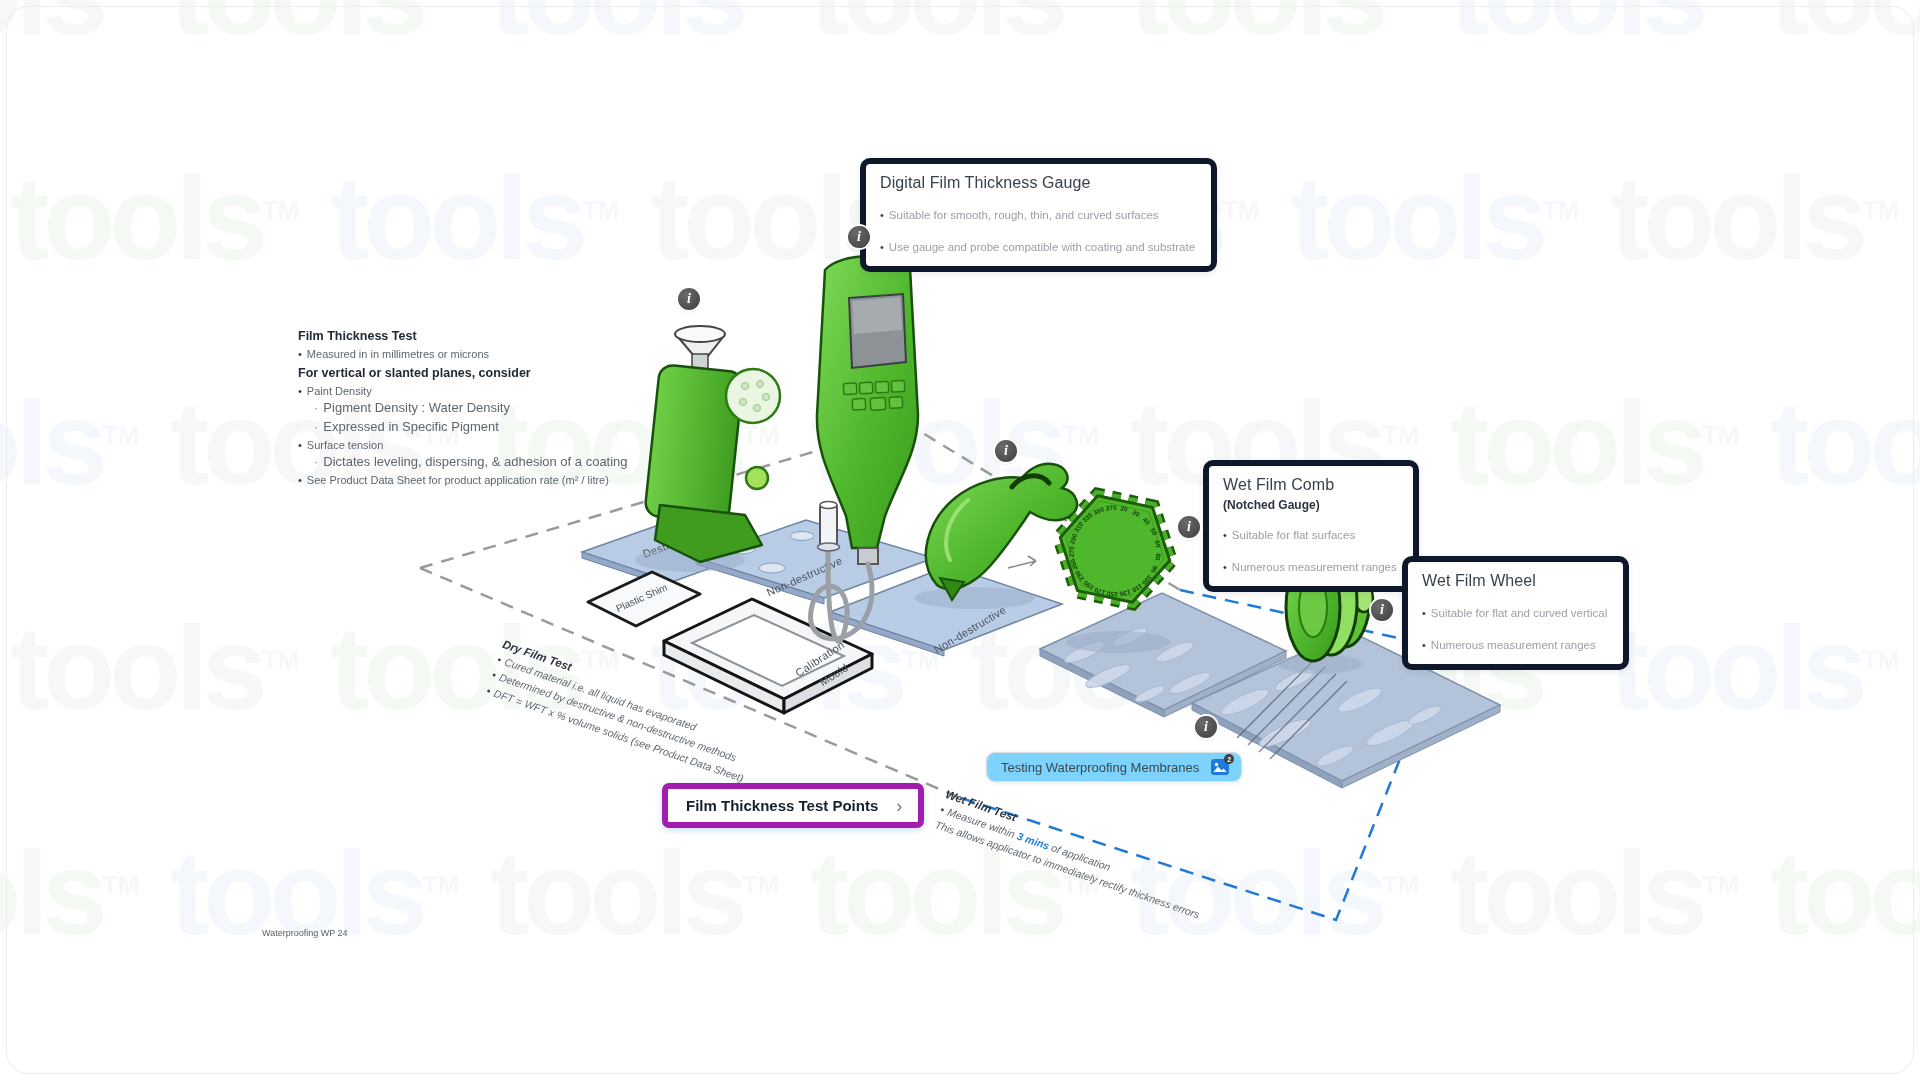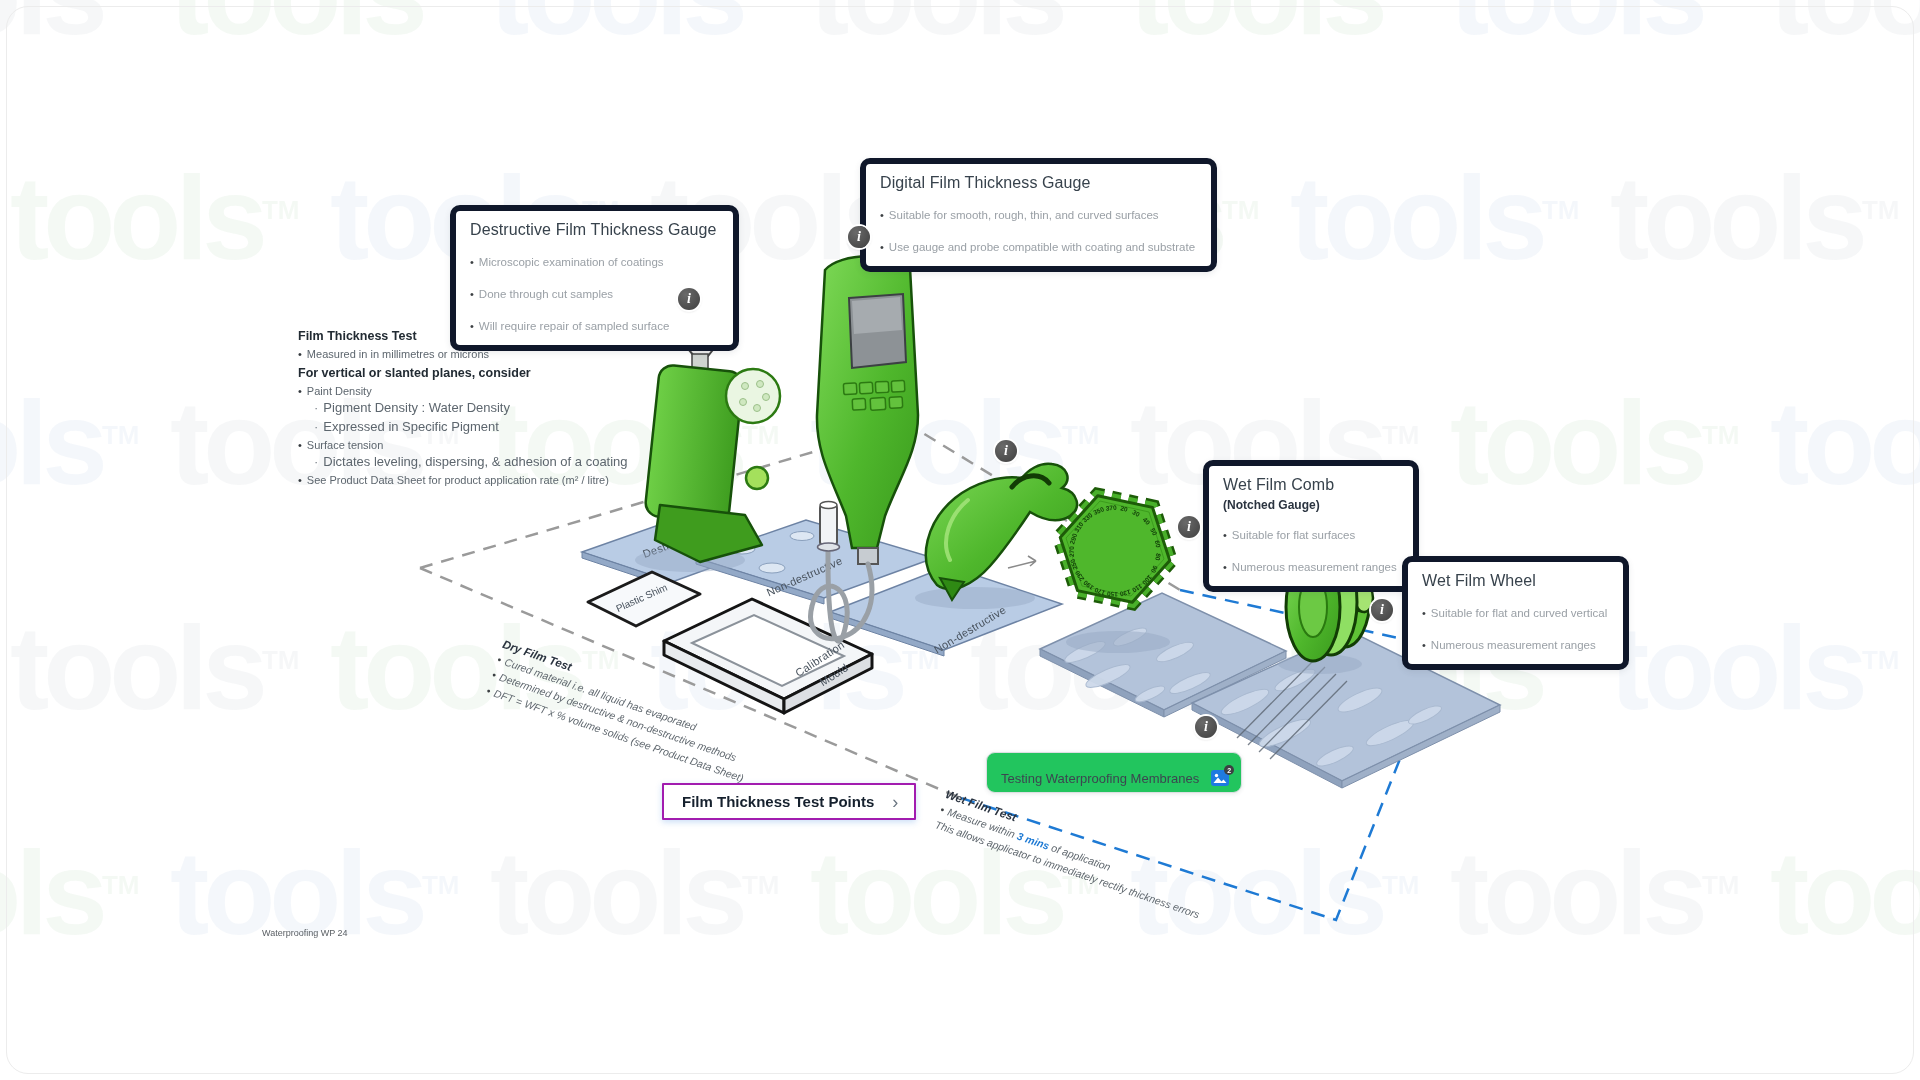--- a/index.html
+++ b/index.html
@@ -26,27 +26,27 @@
   .n-sub{font-size:13px;color:#5d666e;white-space:nowrap;line-height:1.45;padding-left:16px;}
   .n-sub::before{content:"·";color:#7a828a;margin-right:5px;}
   
   .iso-note{position:absolute;transform-origin:left top;}
   .iso-title{font-size:11.5px;font-weight:700;font-style:italic;color:#2b3440;white-space:nowrap;margin-bottom:2px;}
   .iso-li{font-size:10.5px;font-style:italic;color:#60686f;white-space:nowrap;line-height:1.55;}
   .iso-li.withdot::before{content:"•";color:#3c4043;margin-right:4px;}
   .iso-em{color:#1e7ad4;font-weight:700;}
   
   #ftp-button{position:absolute;left:662px;top:783px;display:flex;align-items:center;gap:18px;
-     background:#fff;border:2px solid #a21caf;border-radius:1px;padding:8px 16px 8px 18px;
+     background:#fff;border:6px solid #a21caf;border-radius:7px;padding:8px 16px 8px 18px;
      box-shadow:0 2px 6px rgba(43,125,224,.25);cursor:pointer;}
   #ftp-button .lbl{font-size:15px;font-weight:700;color:#16212e;white-space:nowrap;}
   #ftp-button .chev{font-size:18px;color:#6b7682;line-height:10px;}
   
   #mem-chip{position:absolute;left:986px;top:752px;display:flex;align-items:center;gap:12px;
-     background:#22c55e;border:1px solid #dcdfe2;border-radius:9px;padding:17px 12px 6px 14px;
+     background:#7dd3fc;border:1px solid #dcdfe2;border-radius:9px;padding:6px 12px 6px 14px;
      box-shadow:0 1px 4px rgba(60,70,80,.12);cursor:pointer;}
   #mem-chip .lbl{font-size:13px;color:#3c4650;white-space:nowrap;}
   .img-ic{position:relative;width:18px;height:16px;}
   .img-ic .badge{position:absolute;top:-5px;right:-5px;width:10px;height:10px;border-radius:50%;
      background:#3c4043;color:#fff;font-size:7px;font-weight:700;display:flex;align-items:center;justify-content:center;}
   
   .info{position:absolute;width:22px;height:22px;border-radius:50%;
      background:radial-gradient(circle at 35% 30%, #6a6a6a, #3f3f3f);
      box-shadow:0 0 0 2px #fff,0 1px 3px rgba(0,0,0,.3);
      color:#fff;display:flex;align-items:center;justify-content:center;cursor:pointer;}
@@ -267,28 +267,20 @@
       <ellipse cx="1320" cy="664" rx="42" ry="10" fill="#97a9c4" opacity=".5"></ellipse>
       <ellipse cx="1345" cy="597" rx="25" ry="50" fill="#5fc236" stroke="#123d05" stroke-width="3"></ellipse>
       <path d="M1352,586 L1364,584 L1364,612 L1352,610 Z" fill="#7dd05a" stroke="#123d05" stroke-width="2"></path>
       <ellipse cx="1364" cy="598" rx="9" ry="14" fill="#a5e372" stroke="#123d05" stroke-width="2.5"></ellipse>
       <ellipse cx="1331" cy="602" rx="26" ry="53" fill="#8fdf63" stroke="#123d05" stroke-width="3"></ellipse>
       <ellipse cx="1313" cy="607" rx="27" ry="54" fill="url(#g2)" stroke="#123d05" stroke-width="3"></ellipse>
       <ellipse cx="1313" cy="607" rx="14" ry="30" fill="#6cc944" stroke="#2a7a10" stroke-width="2"></ellipse>
     </g>
   </svg>
 
-  <div class="callout" style="left:450px;top:205px;">
-    <div class="c-title">Destructive Film Thickness Gauge</div>
-    <ul>
-      <li>Microscopic examination of coatings</li>
-      <li>Done through cut samples</li>
-      <li>Will require repair of sampled surface</li>
-    </ul>
-  </div>
 
   <div class="callout" style="left:860px;top:158px;">
     <div class="c-title">Digital Film Thickness Gauge</div>
     <ul>
       <li>Suitable for smooth, rough, thin, and curved surfaces</li>
       <li>Use gauge and probe compatible with coating and substrate</li>
     </ul>
   </div>
 
 

